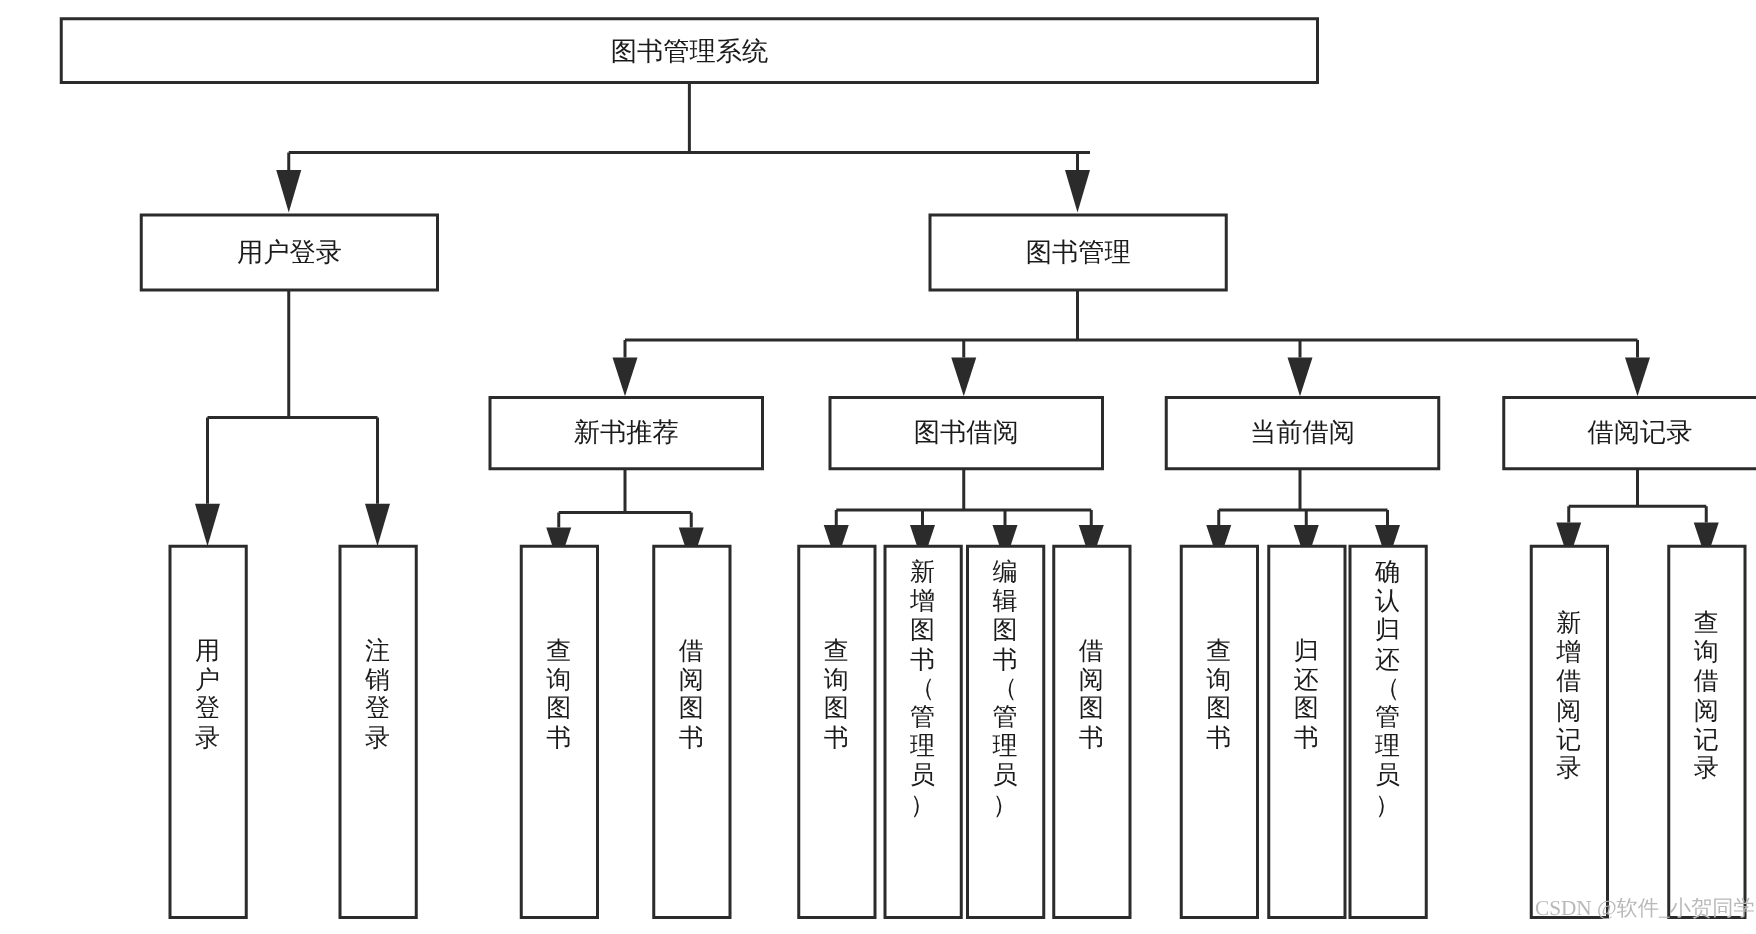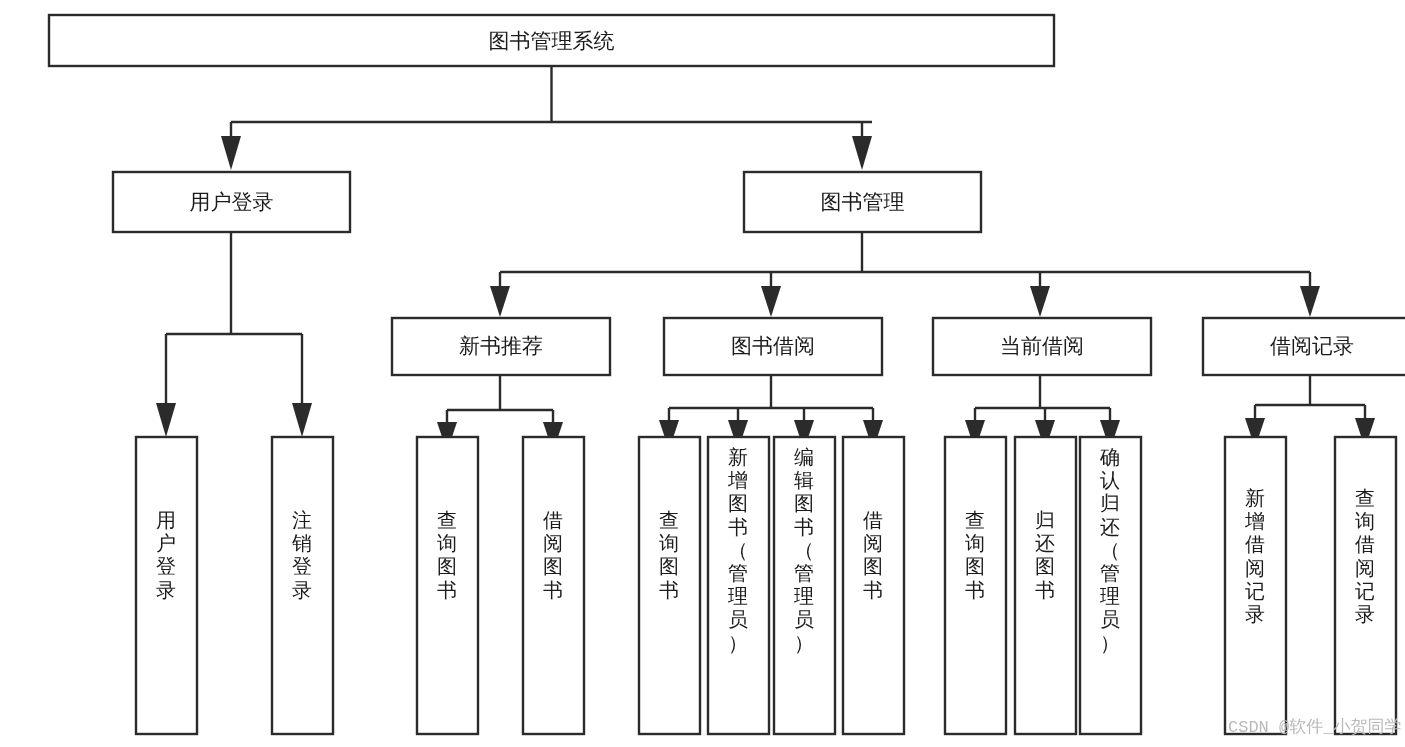--- a/index.html
+++ b/index.html
@@ -58,21 +58,21 @@
     line-height: 1.16em;
     color: #1b1b1b;
     text-align: center;
     width: 24px;
     white-space: pre-line;
     letter-spacing: 0;
     pointer-events: none;
   }
   .watermark {
     position: absolute;
-    font-family: Liberation Mono, monospace;
+    font-family: Liberation Serif, serif;
     font-size: 17px;
     color: #b9b9b9;
     white-space: nowrap;
   }
 </style>
 </head>
 <body>
 
 <div id="diagram-root">
 

